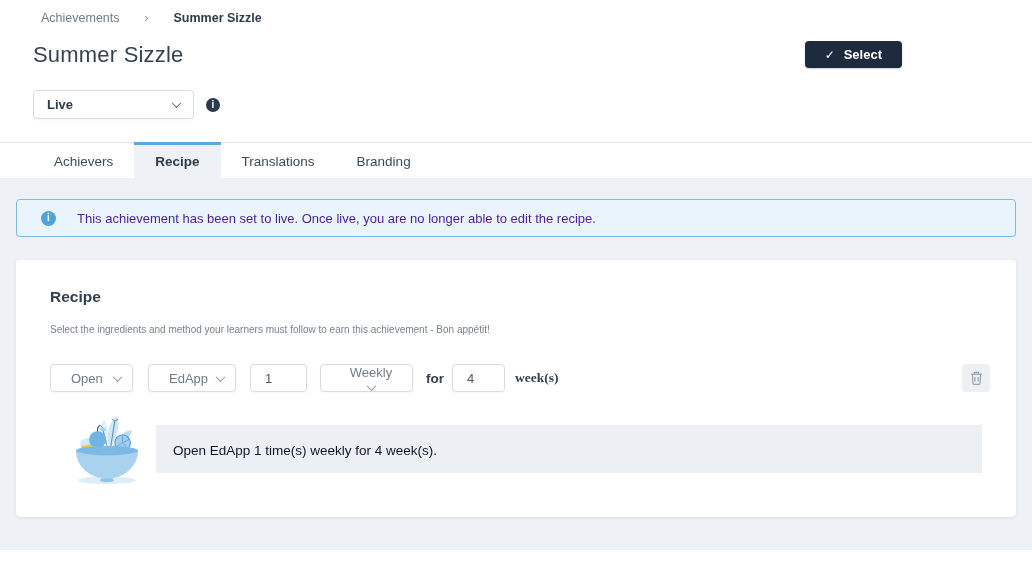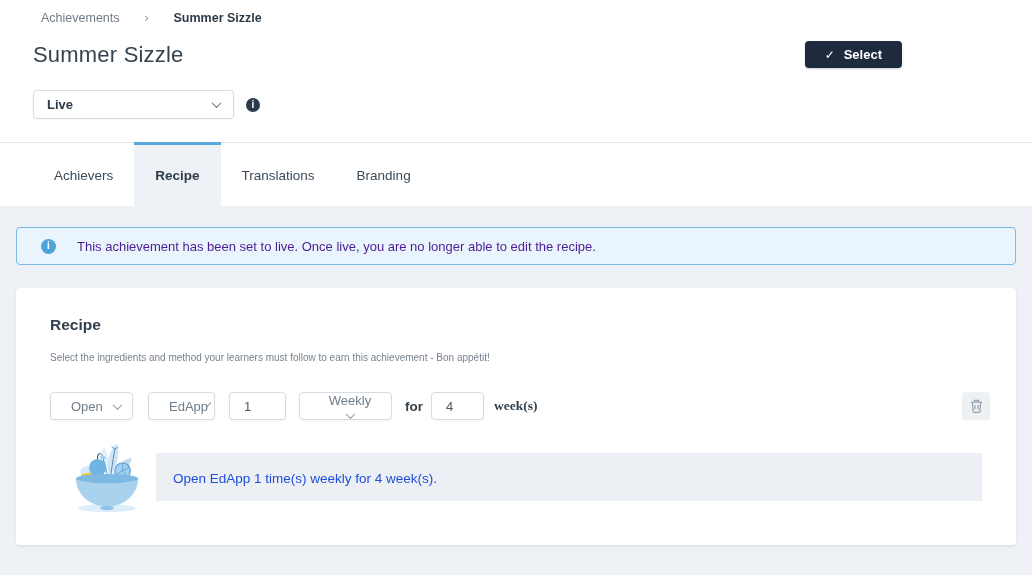--- a/index.html
+++ b/index.html
@@ -19,34 +19,34 @@
   .saved-btn { margin-left:auto; height:27px; padding:0 20px; background:#1e2b3e;
     color:#fff; border:none; border-radius:4px; font-size:13px; font-weight:700;
     display:flex; align-items:center; gap:9px; cursor:pointer;
     font-family:"Liberation Sans", sans-serif; box-shadow:0 1px 2px rgba(0,0,0,.2); }
   .saved-btn .check { font-size:12px; font-weight:400; }
 
   .status-row { margin:22px 0 0 33px; display:flex; align-items:center; gap:12px; }
   .select { background:#fff; border:1px solid #d7dce2; border-radius:4px;
     display:flex; align-items:center; justify-content:space-between; cursor:pointer;
     box-shadow:0 1px 2px rgba(40,50,60,.05); }
-  .status-select { width:201px; height:29px; padding:0 13px; font-size:13px;
+  .status-select { width:161px; height:29px; padding:0 13px; font-size:13px;
     font-weight:700; color:#2c3a47; }
   .chev { width:7px; height:7px; border-right:1.6px solid #5c6a77;
     border-bottom:1.6px solid #5c6a77; transform:rotate(45deg) translate(-1px,-1px); }
   .info-dot { width:14px; height:14px; border-radius:50%; background:#2b3a4c;
     color:#fff; font-size:10px; font-weight:700; display:flex; align-items:center;
     justify-content:center; line-height:1; }
 
   
   .tabbar { margin-top:23px; display:flex; padding-left:33px; position:relative;
     background:#fff; }
   .tabbar::before { content:""; position:absolute; top:0; left:0; right:0;
     height:1px; background:#e2e6ea; }
-  .tab { height:64px; padding:12px 21px; display:flex; align-items:center;
+  .tab { height:36px; padding:12px 21px; display:flex; align-items:center;
     font-size:13.5px; color:#3c4a57; border-top:3px solid transparent;
     cursor:pointer; position:relative; }
   .tab.active { background:#eef1f5; border-top-color:#5da8da; font-weight:700;
     color:#2e3c49; }
 
   
   .gray { background:#eef1f5; min-height:372px; padding:21px 16px 0; }
 
   .banner { border:1px solid #7cbbe1; background:#e9f4fc; border-radius:4px;
     height:38px; display:flex; align-items:center; padding:0 24px; gap:21px; }
@@ -57,40 +57,40 @@
 
   .card { margin-top:23px; background:#fff; border-radius:4px; min-height:255px;
     box-shadow:0 1px 3px rgba(30,43,62,.10); padding:28px 30px 30px 34px; }
   .card h2 { font-size:15.5px; font-weight:700; color:#33414e; }
   .card .sub { font-size:10px; color:#77828e; margin-top:18px; }
 
   .rule-row { margin-top:29px; display:flex; align-items:center; }
   .mini-select { height:28px; font-size:13px; color:#707d8a; padding:0 11px 0 20px; }
   .mini-select .chev { border-color:#8a97a3; }
   .sel-action { width:83px; }
-  .sel-app { width:67px; margin-left:15px; }
+  .sel-app { width:88px; margin-left:15px; }
   .sel-freq { width:93px; margin-left:13px;flex-direction:column; }
   .num-input { height:28px; border:1px solid #d7dce2; border-radius:4px;
     font-size:13px; color:#4a5764; padding:0 0 0 14px;
     font-family:"Liberation Sans", sans-serif; box-shadow:0 1px 2px rgba(40,50,60,.05); }
   .in-times { width:57px; margin-left:14px; }
   .in-duration { width:53px; margin-left:8px; }
   .rule-word { font-size:13.5px; font-weight:700; color:#33414e; }
   .w-for { margin-left:13px; }
   .w-unit { margin-left:10px;font-family:Liberation Serif, serif; }
   .trash-btn { margin-left:auto; margin-right:-4px; width:28px; height:28px;
     background:#eef1f4; border:none; border-radius:4px; display:flex;
     align-items:center; justify-content:center; cursor:pointer; }
 
   .summary-row { margin-top:19px; display:flex; align-items:center; }
   .bowl-illustration { width:78px; height:76px; margin-left:18px; flex-shrink:0; }
   .summary-box { margin-left:10px; margin-right:4px; flex:1; background:#ecf0f4;
     padding:13px 20px 15px 17px; }
   .summary-box .head { font-size:13.5px; font-weight:700; color:#2f3d4a; }
-  .summary-box .line { font-size:13.5px; color:#1d4ed8; margin-top:5px; }
+  .summary-box .line { font-size:13.5px; color:#0f172a; margin-top:5px; }
 </style>
 </head>
 <body>
 
 <div class="top">
   <div class="breadcrumb">
     <span class="parent">Achievements</span>
     <span class="sep">›</span>
     <span class="current">Summer Sizzle</span>
   </div>

